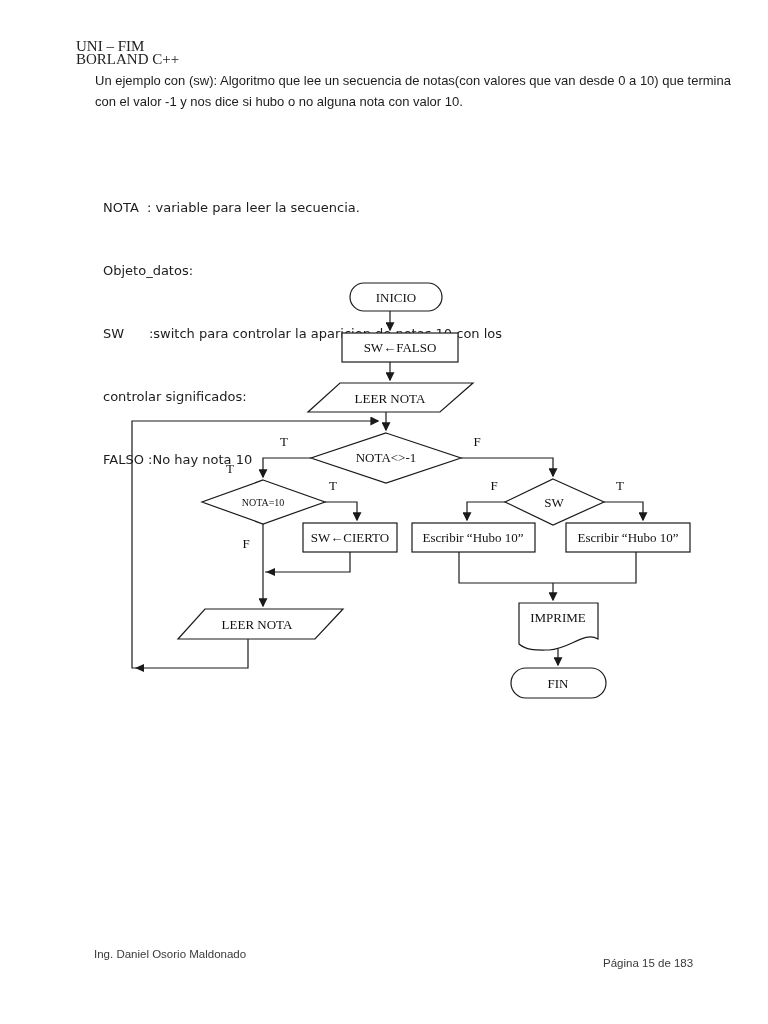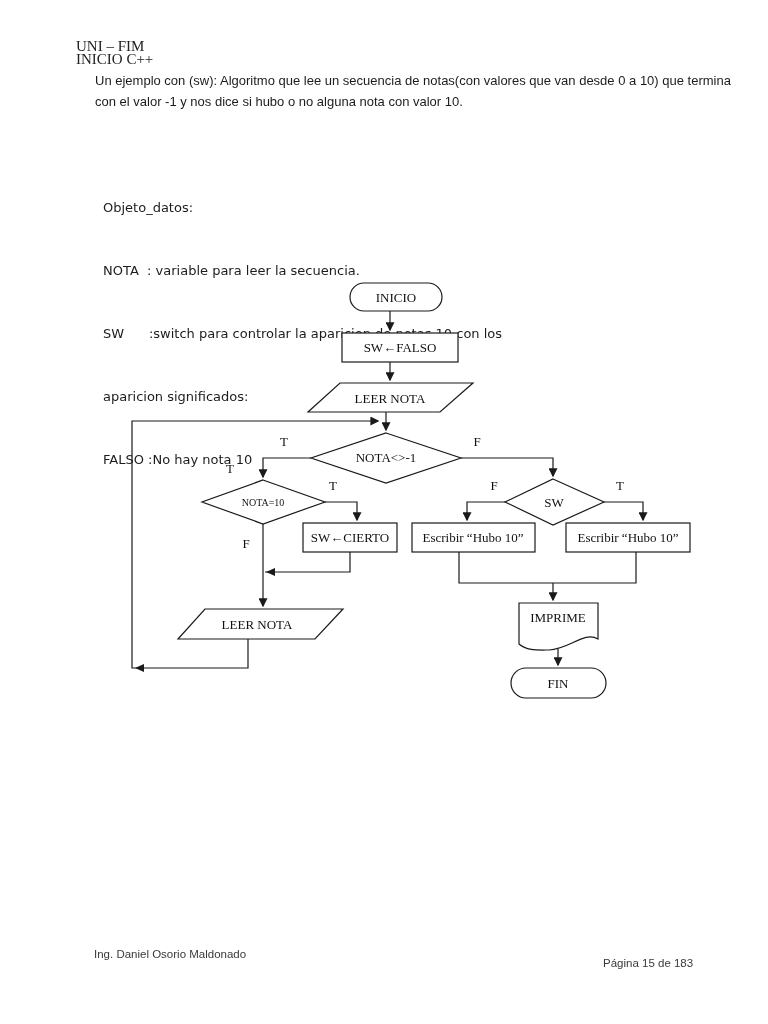--- a/index.html
+++ b/index.html
@@ -16,30 +16,30 @@
   svg text.small{font-size:10px;}
   .shape{fill:#ffffff;stroke:#1a1a1a;stroke-width:1.2;}
   .conn{fill:none;stroke:#1a1a1a;stroke-width:1.2;}
   .ah{fill:#1a1a1a;stroke:none;}
 </style>
 </head>
 <body>
 
 <div class="abs header">
   <div>UNI – FIM</div>
-  <div>INICIO C++</div>
+  <div>BORLAND C++</div>
 </div>
 
 <div class="abs intro">Un ejemplo con (sw): Algoritmo que lee un secuencia de notas(con valores que van desde 0 a 10) que termina con el valor -1 y nos dice si hubo o no alguna nota con valor 10.</div>
 
 <div class="abs objeto">
+  <div>NOTA  : variable para leer la secuencia.</div>
   <div>Objeto_datos:</div>
-  <div>NOTA  : variable para leer la secuencia.</div>
   <div>SW      :switch para controlar la aparicion de notas 10 con los</div>
-  <div>aparicion significados:</div>
+  <div>controlar significados:</div>
   <div>FALSO :No hay nota 10</div>
 </div>
 
 <svg width="768" height="1024" viewBox="0 0 768 1024">
   <defs>
     <marker id="arrow" viewBox="0 0 10 10" refX="8.5" refY="5" markerWidth="7.5" markerHeight="7.5" orient="auto">
       <path d="M0,0 L10,5 L0,10 z" fill="#1a1a1a"></path>
     </marker>
   </defs>
 

